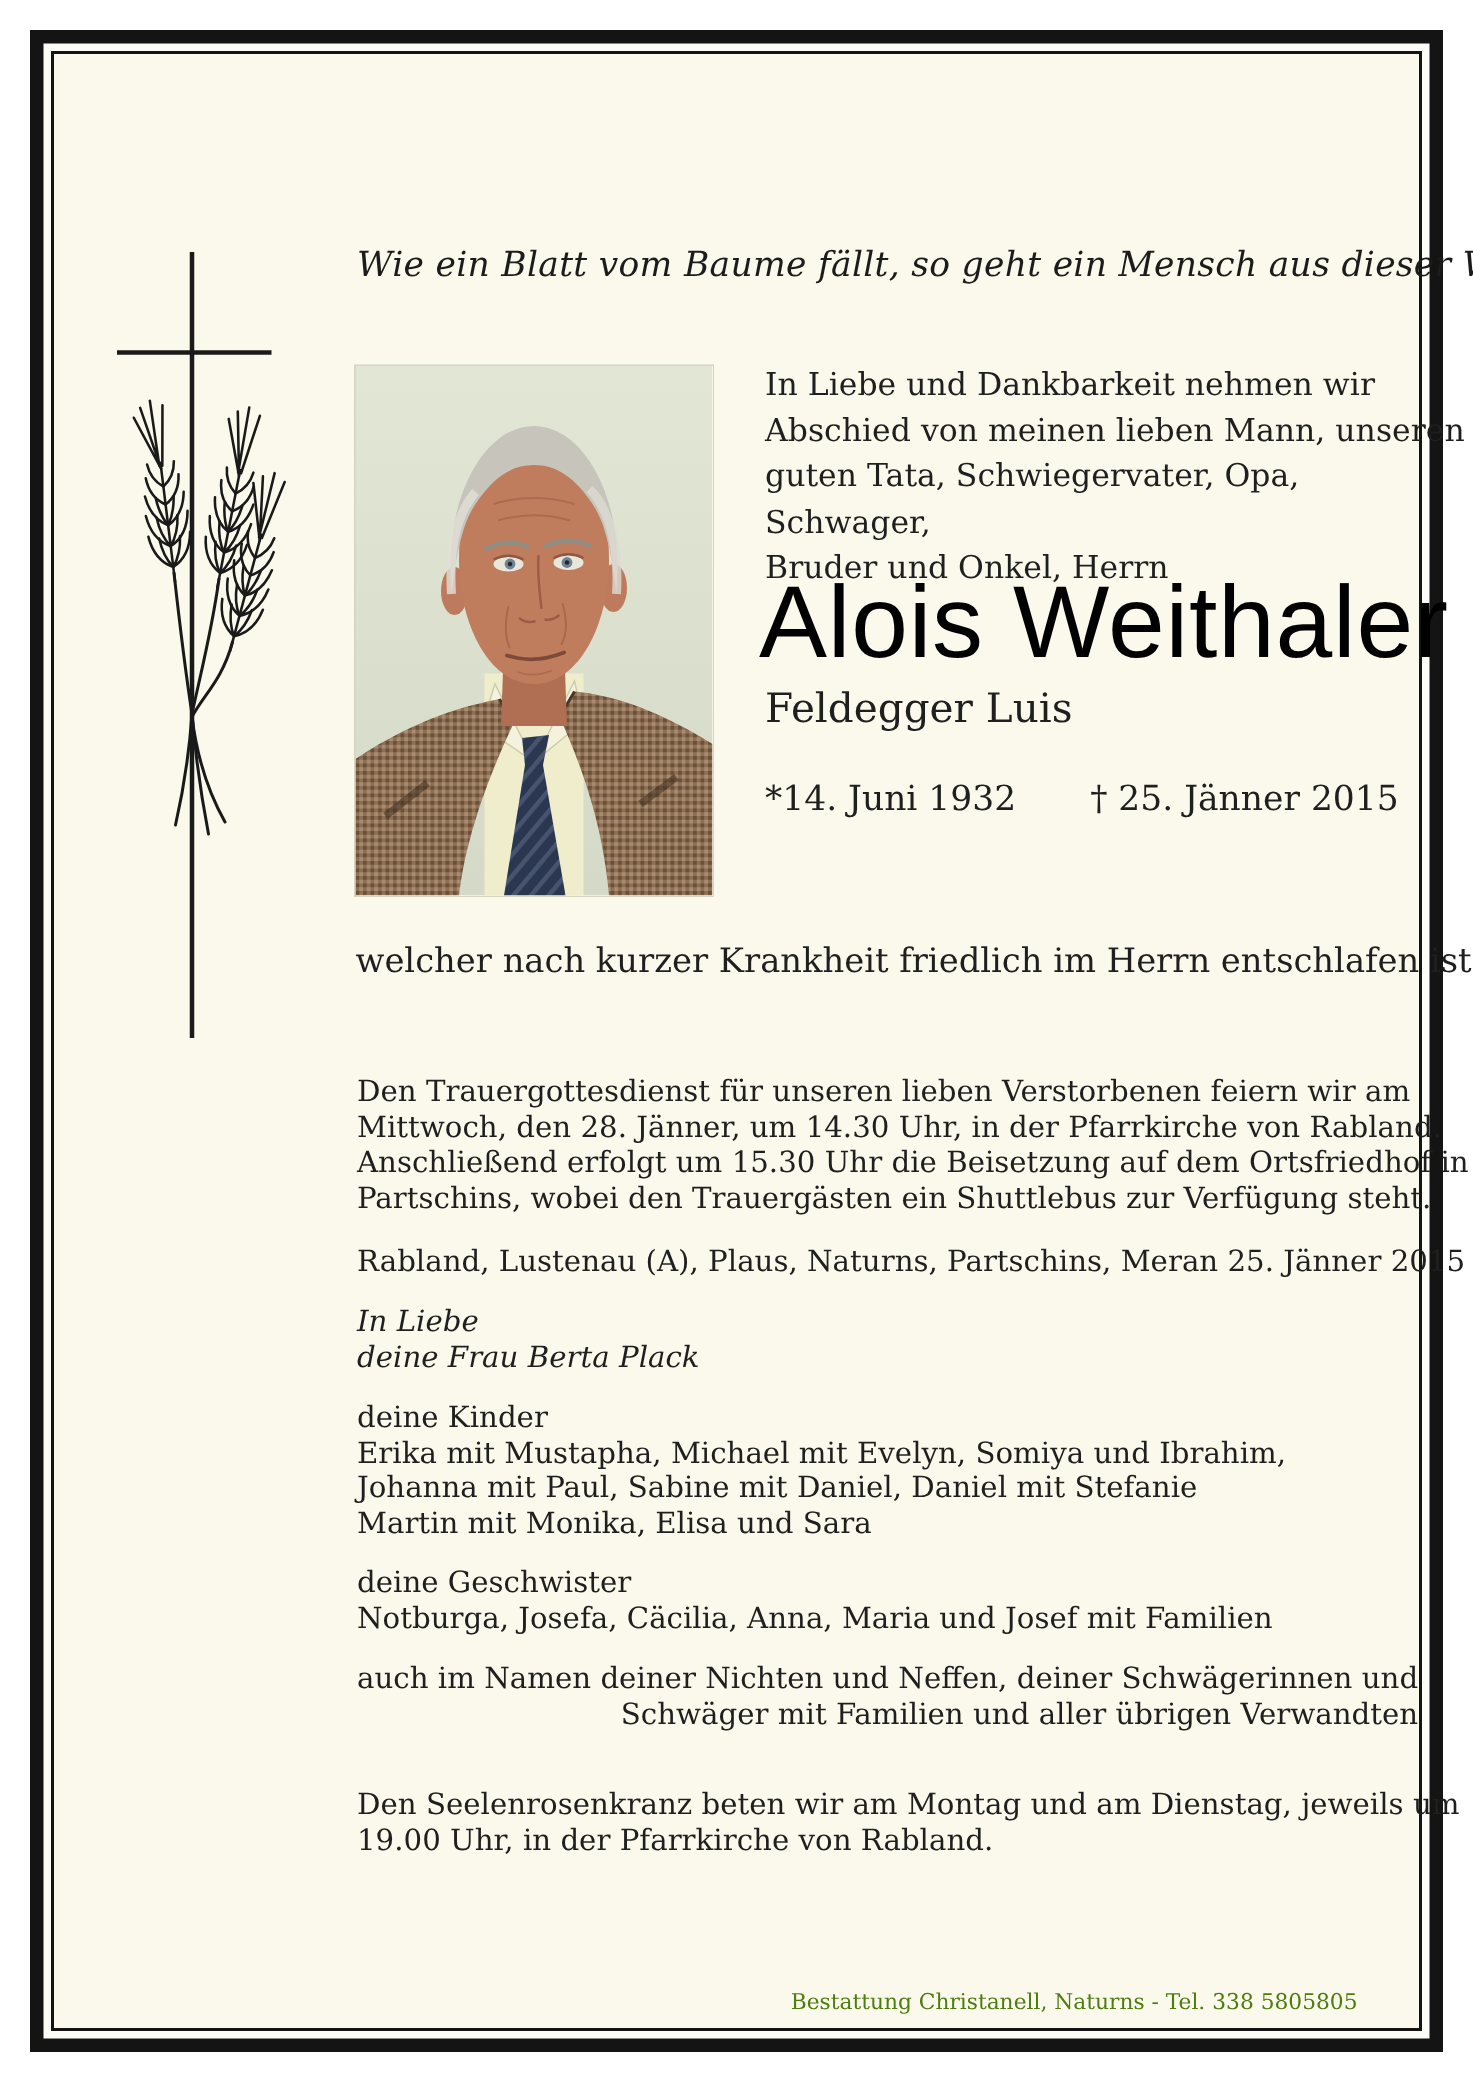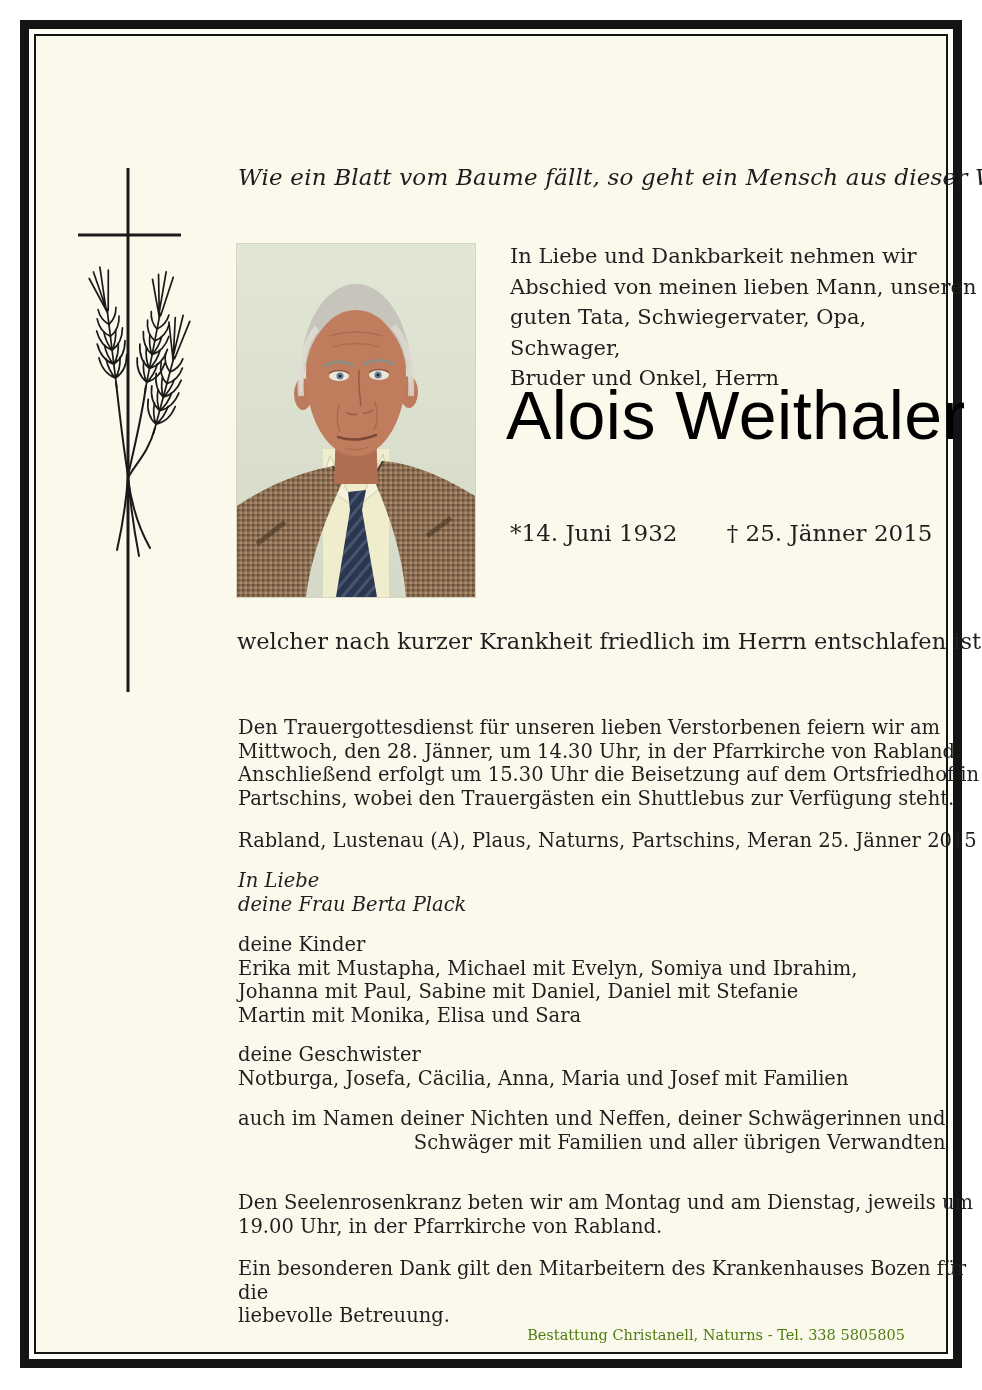--- a/index.html
+++ b/index.html
@@ -191,20 +191,21 @@
     <path d="M108,204 Q119,208 131,203" stroke="#a05e46" stroke-width="1.2" fill="none" opacity="0.6"></path>
   </svg>
 
   <div class="abs intro">In Liebe und Dankbarkeit nehmen wir
 Abschied von meinen lieben Mann, unseren
 guten Tata, Schwiegervater, Opa, Schwager,
 Bruder und Onkel, Herrn</div>
 
   <div class="abs name">Alois Weithaler</div>
 
+  <div class="abs vulgo">Feldegger Luis</div>
 
   <div class="abs dates">
     <span class="birth">*14. Juni 1932</span>
     <span class="death">† 25. Jänner 2015</span>
   </div>
 
   <div class="abs passing">welcher nach kurzer Krankheit friedlich im Herrn entschlafen ist.</div>
 
   <div class="abs body-par service">Den Trauergottesdienst für unseren lieben Verstorbenen feiern wir am
 Mittwoch, den 28. Jänner, um 14.30 Uhr, in der Pfarrkirche von Rabland.
@@ -223,18 +224,16 @@
 
   <div class="abs body-par group-3">deine Geschwister
 Notburga, Josefa, Cäcilia, Anna, Maria und Josef mit Familien</div>
 
   <div class="abs body-par group-4">auch im Namen deiner Nichten und Neffen, deiner Schwägerinnen und
 Schwäger mit Familien und aller übrigen Verwandten</div>
 
   <div class="abs body-par rosary">Den Seelenrosenkranz beten wir am Montag und am Dienstag, jeweils um
 19.00 Uhr, in der Pfarrkirche von Rabland.</div>
 
-  <div class="abs body-par thanks">Ein besonderen Dank gilt den Mitarbeitern des Krankenhauses Bozen für die
-liebevolle Betreuung.</div>
 
   <div class="abs footer">Bestattung Christanell, Naturns - Tel. 338 5805805</div>
 
 </div>
 
 </body></html>

